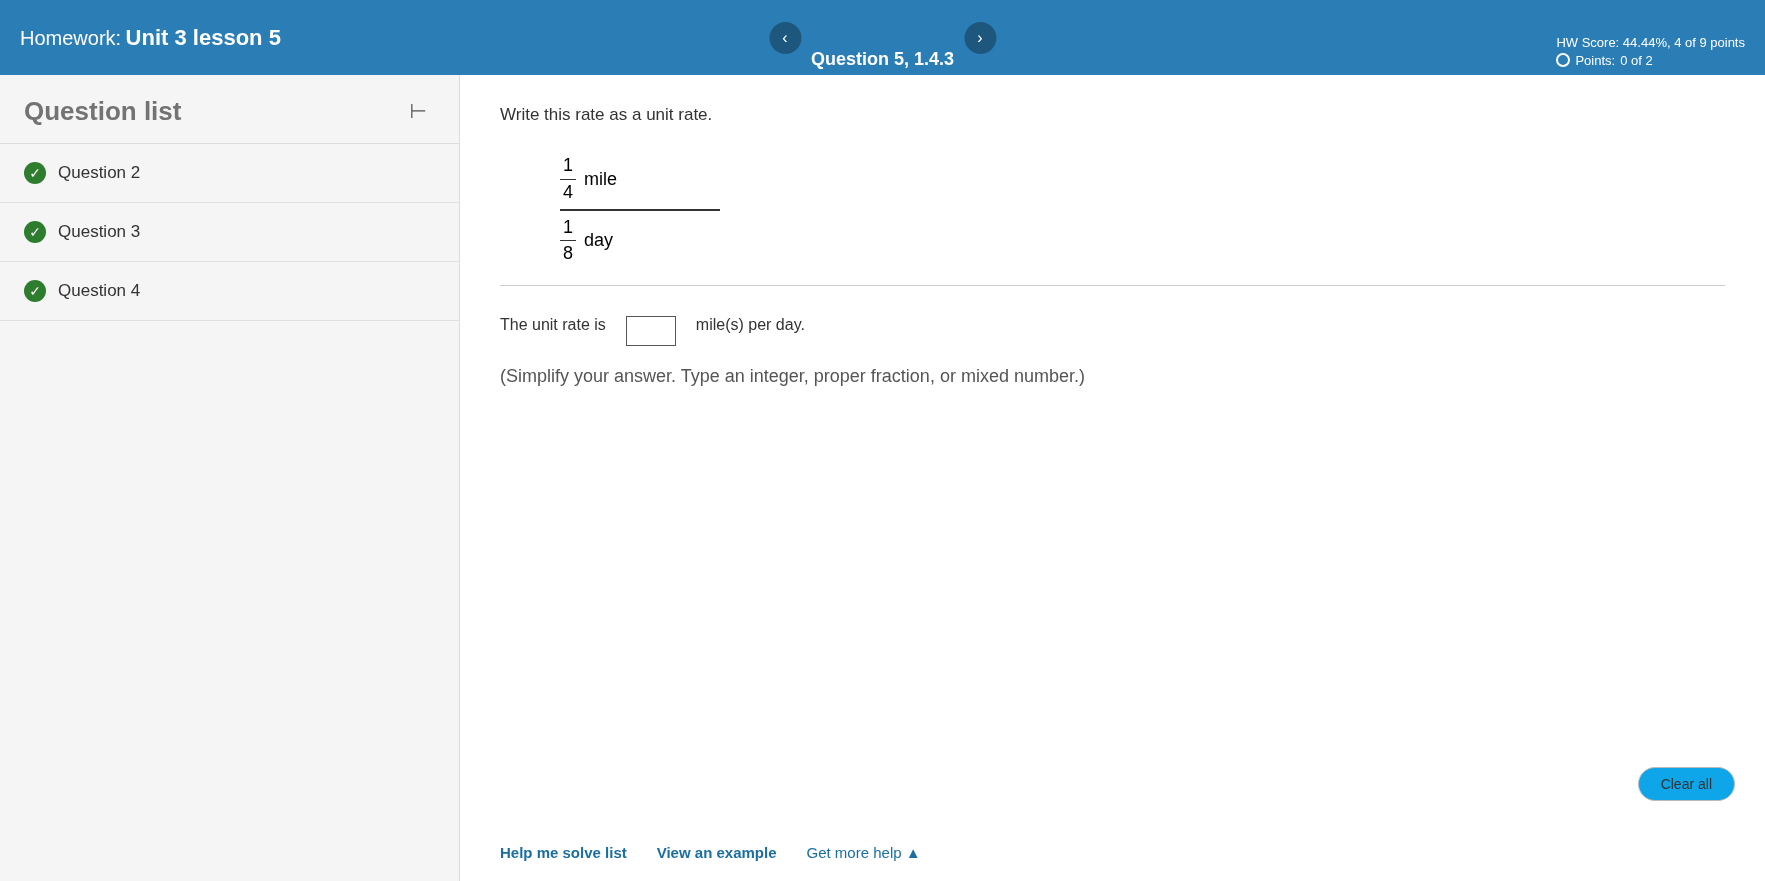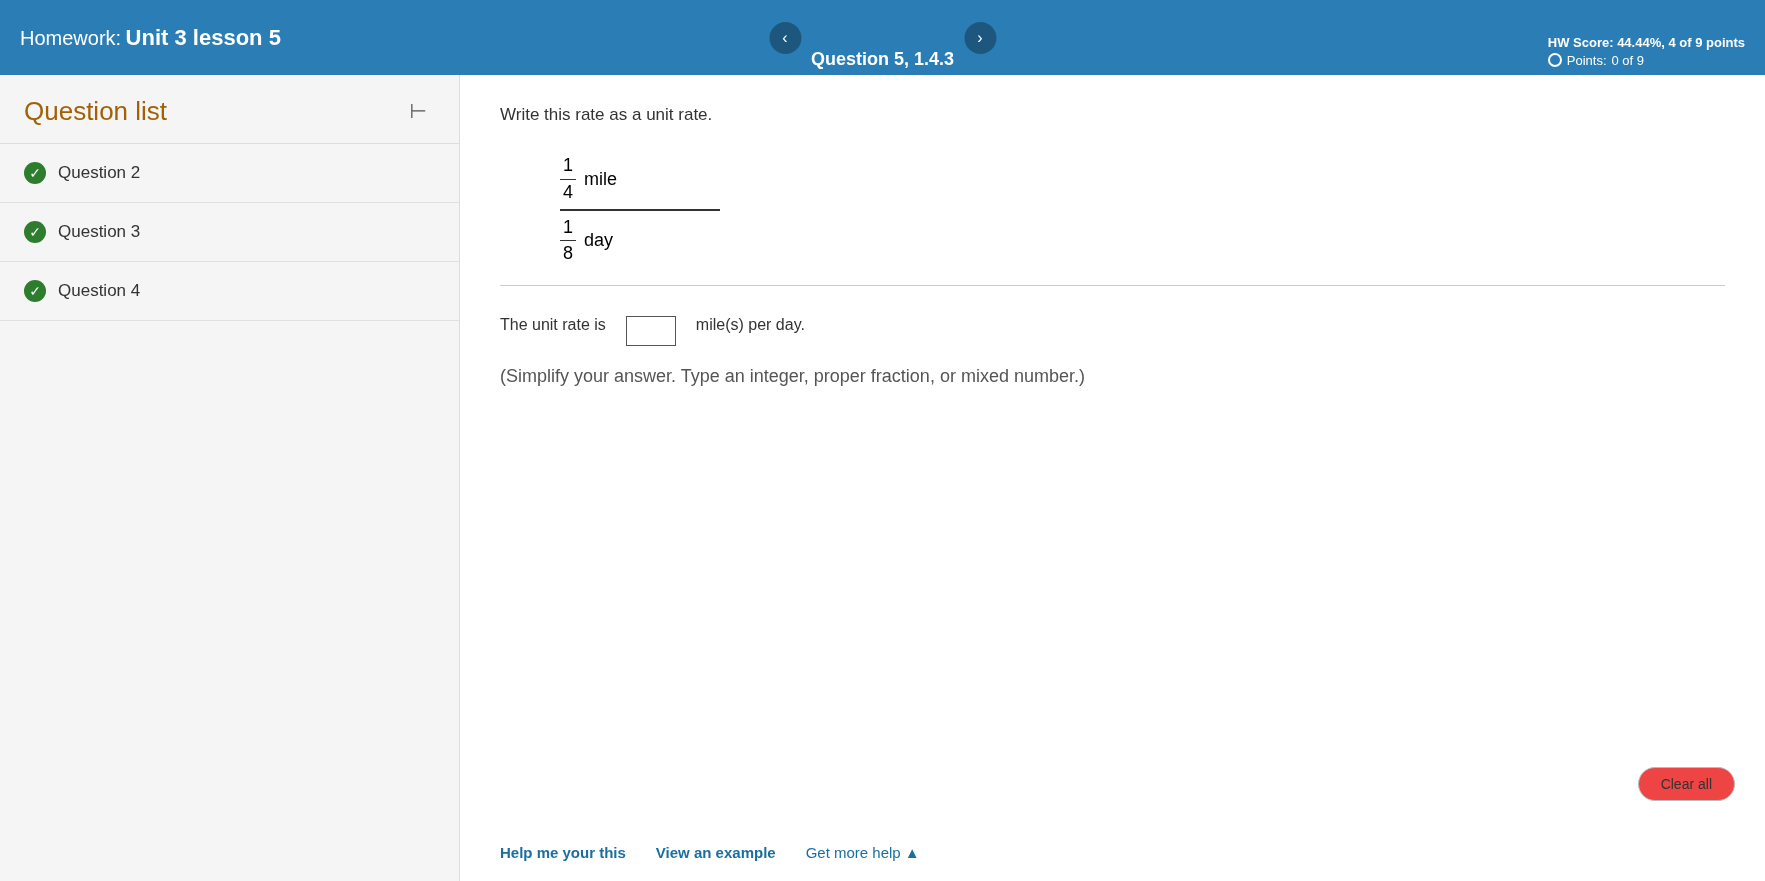--- a/index.html
+++ b/index.html
@@ -44,21 +44,21 @@
     }
     .header-score {
       position: absolute;
       right: 20px;
       top: 50%;
       transform: translateY(-50%);
       text-align: left;
       font-size: 13px;
     }
     .header-score .hw-score {
-      font-weight: bold;
+      font-weight: normal;
       margin-top: 27px;
     }
     .header-score .points {
       display: flex;
       align-items: center;
       gap: 5px;
       margin-top: 3px;
     }
     .points-circle {
       width: 14px;
@@ -84,22 +84,22 @@
     }
     .sidebar-header {
       display: flex;
       align-items: center;
       justify-content: space-between;
       padding: 20px 24px 16px 24px;
       border-bottom: 1px solid #ddd;
     }
     .sidebar-title {
       font-size: 26px;
-      font-weight: normal;
-      color: #a16207;
+      font-weight: bold;
+      color: #737373;
     }
     .collapse-icon {
       font-size: 20px;
       color: #555;
       cursor: pointer;
       padding: 4px 8px;
     }
     .question-item {
       display: flex;
       align-items: center;
@@ -200,21 +200,21 @@
       font-size: 18px;
       color: #555;
       margin-top: 4px;
     }
 
     
     .clear-all-btn {
       position: absolute;
       bottom: 80px;
       right: 30px;
-      background: #ef4444;
+      background: #0ea5e9;
       border: 1px solid #bbb;
       border-radius: 20px;
       padding: 8px 22px;
       font-size: 14px;
       cursor: pointer;
       color: #333;
     }
 
     
     .content-footer {
@@ -260,21 +260,21 @@
   </div>
 
   <div class="header-score">
     <div class="hw-score">
       <span>HW Score:</span>
       <span>44.44%, 4 of 9 points</span>
     </div>
     <div class="points">
       <span class="points-circle"></span>
       <span>Points:</span>
-      <span>0 of 9</span>
+      <span>0 of 2</span>
     </div>
   </div>
 </div>
 
 <div class="main-layout">
 
   <div class="sidebar">
     <div class="sidebar-relative">
       <div class="sidebar-header">
         <span class="sidebar-title">Question list</span>
@@ -332,19 +332,19 @@
     <div class="answer-row">
       <span>The unit rate is</span>
       <input class="answer-input" type="text" value="" style="">
       <span>mile(s) per day.</span>
     </div>
     <p class="answer-hint">(Simplify your answer. Type an integer, proper fraction, or mixed number.)</p>
 
     <button class="clear-all-btn">Clear all</button>
 
     <div class="content-footer">
-      <a class="footer-link">Help me your this</a>
+      <a class="footer-link">Help me solve list</a>
       <a class="footer-link">View an example</a>
       <span class="get-more-help">Get more help ▲</span>
     </div>
 
   </div>
 </div>
 
 </body></html>

